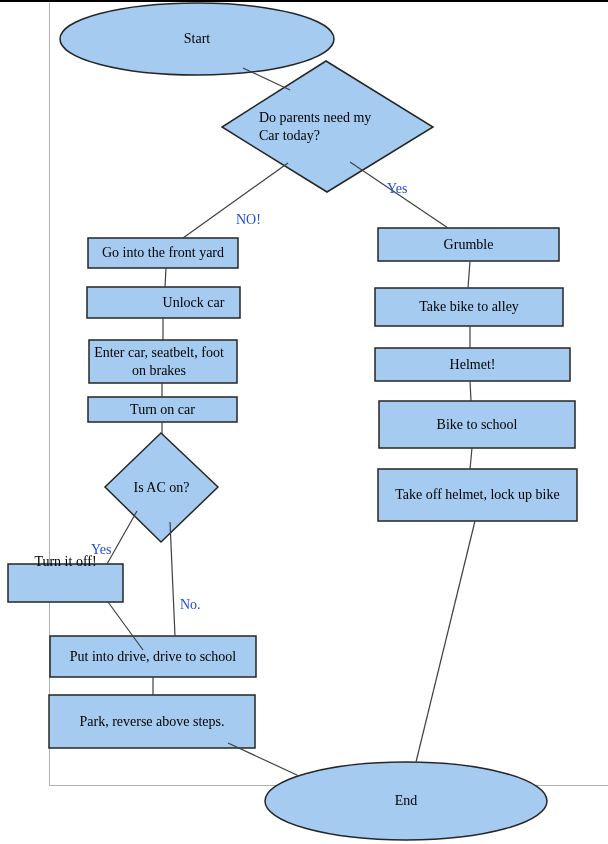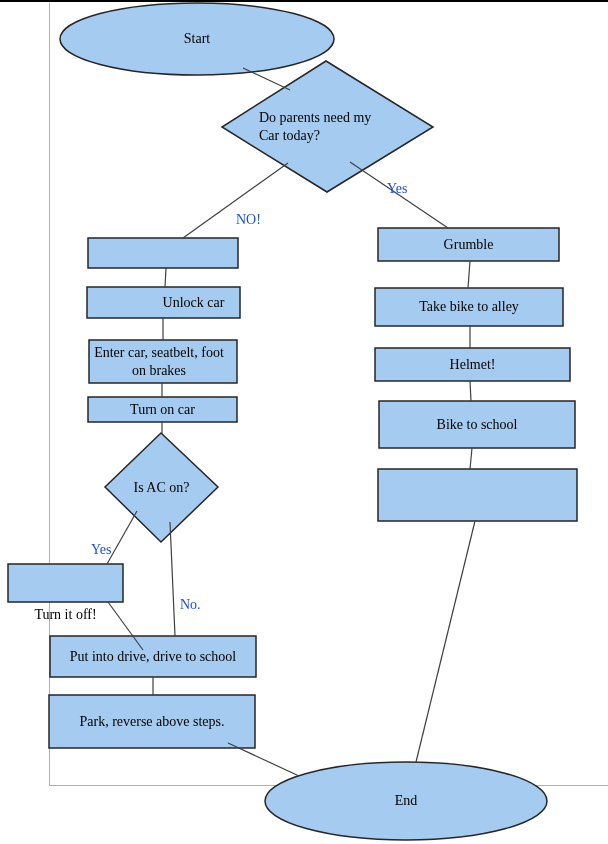--- a/index.html
+++ b/index.html
@@ -109,31 +109,33 @@
     <rect class="node" x="375" y="288" width="188" height="38" fill="#a5cbf0" stroke="#262626"></rect>
     <rect class="node" x="375" y="348" width="195" height="33" fill="#a5cbf0" stroke="#262626"></rect>
     <rect class="node" x="379" y="401" width="196" height="47" fill="#a5cbf0" stroke="#262626"></rect>
     <rect class="node" x="378" y="469" width="199" height="52" fill="#a5cbf0" stroke="#262626"></rect>
     <ellipse class="node" cx="406" cy="801" rx="141" ry="39" fill="#a5cbf0" stroke="#262626"></ellipse>
   </svg>
 
   <div class="labels">
     <div class="lbl" style="left:60px; top:3px; width:274px; height:72px;">Start</div>
     <div class="lbl left" style="left:259px; top:61px; width:134px; height:131px;">Do parents need my Car today?</div>
+    <div class="lbl" style="left:88px; top:238px; width:150px; height:30px;">Go into the front yard</div>
     <div class="lbl" style="left:104px; top:287px; width:179px; height:31px;">Unlock car</div>
     <div class="lbl" style="left:89px; top:340px; width:140px; height:43px;">Enter car, seatbelt, foot on brakes</div>
     <div class="lbl" style="left:88px; top:397px; width:149px; height:25px;">Turn on car</div>
     <div class="lbl" style="left:105px; top:433px; width:113px; height:109px;">Is AC on?</div>
-    <div class="lbl" style="left:8px; top:596px; width:115px; height:38px;">Turn it off!</div>
+    <div class="lbl" style="left:8px; top:543px; width:115px; height:38px;">Turn it off!</div>
     <div class="lbl" style="left:50px; top:636px; width:206px; height:41px;">Put into drive, drive to school</div>
     <div class="lbl" style="left:49px; top:695px; width:206px; height:53px;">Park, reverse above steps.</div>
     <div class="lbl" style="left:378px; top:228px; width:181px; height:33px;">Grumble</div>
     <div class="lbl" style="left:375px; top:288px; width:188px; height:38px;">Take bike to alley</div>
     <div class="lbl" style="left:375px; top:348px; width:195px; height:33px;">Helmet!</div>
     <div class="lbl" style="left:379px; top:401px; width:196px; height:47px;">Bike to school</div>
+    <div class="lbl" style="left:378px; top:469px; width:199px; height:52px;">Take off helmet, lock up bike</div>
     <div class="lbl" style="left:265px; top:762px; width:282px; height:78px;">End</div>
   </div>
 
   <svg class="layer edges" viewBox="0 0 608 844">
     <line class="edge" x1="243" y1="68" x2="290" y2="90" stroke="#404040"></line>
     <line class="edge" x1="288" y1="163" x2="183" y2="238" stroke="#404040"></line>
     <line class="edge" x1="350" y1="162" x2="448" y2="228" stroke="#404040"></line>
     <line class="edge" x1="166" y1="268" x2="165" y2="287" stroke="#404040"></line>
     <line class="edge" x1="163" y1="318" x2="163" y2="340" stroke="#404040"></line>
     <line class="edge" x1="162" y1="383" x2="162" y2="397" stroke="#404040"></line>

